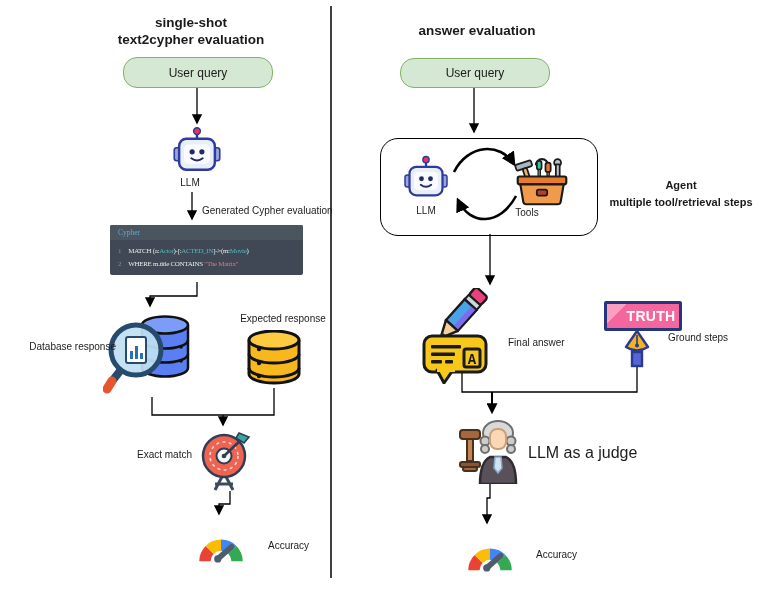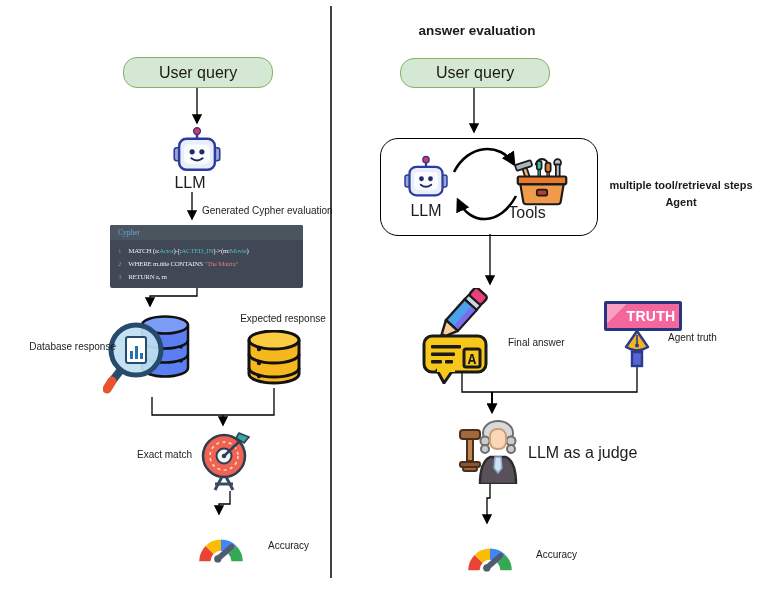--- a/index.html
+++ b/index.html
@@ -1,22 +1,22 @@
 <!DOCTYPE html>
 <html><head>
 <meta charset="utf-8">
 <style>
   html,body{margin:0;padding:0;background:#fff;}
   #stage{position:relative;width:768px;height:592px;background:#ffffff;overflow:hidden;
          font-family:"Liberation Sans",sans-serif;color:#1a1a1a;}
   .abs{position:absolute;}
-  .lbl{position:absolute;font-size:16px;line-height:13px;color:#1c1c1c;white-space:nowrap;}
+  .lbl{position:absolute;font-size:10px;line-height:13px;color:#1c1c1c;white-space:nowrap;}
   .title{position:absolute;font-weight:bold;font-size:13.5px;line-height:17px;text-align:center;}
   .ubox{position:absolute;width:148px;height:28px;background:#d5e8d4;border:1px solid #82b366;
-        border-radius:14px;display:flex;align-items:center;justify-content:center;font-size:16px;}
+        border-radius:14px;display:flex;align-items:center;justify-content:center;font-size:12px;}
   svg{display:block;}
   
   .code{position:absolute;left:110px;top:225px;width:193px;background:#3f4854;border-radius:2px;
         font-family:Liberation Serif, serif;}
   .code-header{background:#4b555f;color:#63a8d8;font-size:7.5px;padding:3px 8px;border-radius:2px 2px 0 0;}
   .code-body{padding:4px 14px 5px 0;}
   .code-line{padding:2.5px 8px;font-size:7px;letter-spacing:-0.3px;white-space:nowrap;color:#e8ebee;}
   .ln{color:#87909a;margin-right:7px;}
   .tok-label{color:#56b6c2;}
   .tok-str{color:#d87a84;}
@@ -76,38 +76,41 @@
 
     <path d="M474,86 V132" fill="none" stroke="#000" stroke-width="1.3" marker-end="url(#arr)"></path>
     <path d="M454,172 C468,144 500,142 514,164" fill="none" stroke="#000" stroke-width="2.6" marker-end="url(#arrBig)"></path>
     <path d="M516,196 C500,226 470,226 458,200" fill="none" stroke="#000" stroke-width="2.6" marker-end="url(#arrBig)"></path>
     <path d="M490,234 V284" fill="none" stroke="#000" stroke-width="1.3" marker-end="url(#arr)"></path>
     <path d="M462,373 L462,392 L637,392 L637,367" fill="none" stroke="#000" stroke-width="1.3"></path>
     <path d="M492,392 V412" fill="none" stroke="#000" stroke-width="2" marker-end="url(#arrBig)"></path>
     <path d="M490,484 V498 H487 V523" fill="none" stroke="#000" stroke-width="1.3" marker-end="url(#arr)"></path>
   </svg>
 
+  <div class="title" style="left:71px;top:14px;width:240px;">
+    <div>single-shot</div>
+    <div>text2cypher evaluation</div>
+  </div>
 
   <div class="ubox" style="left:123px;top:57px;width:148px;height:29px;">
     <span>User query</span>
   </div>
 
   <svg class="abs" style="left:171px;top:125px" width="52" height="52">
       <use href="#robot-sym"></use>
     </svg>
   <div class="lbl" style="left:160px;top:176px;width:60px;text-align:center;">LLM</div>
 
   <div class="lbl" style="left:202px;top:204px;font-size:10px;">Generated Cypher evaluation</div>
 
   <div class="code">
     <div class="code-header">Cypher</div>
     <div class="code-body">
       <div class="code-line"><span class="ln">1</span><span>MATCH (a:</span><span class="tok-label">Actor</span><span>)-[:</span><span class="tok-label">ACTED_IN</span><span>]-&gt;(m:</span><span class="tok-label">Movie</span><span>)</span></div>
       <div class="code-line"><span class="ln">2</span><span>WHERE m.title CONTAINS </span><span class="tok-str">"The Matrix"</span></div>
-      <div class="code-line"><span class="ln">3</span><span>RETURN a, m</span></div>
     </div>
   </div>
 
   <svg class="abs" style="left:103px;top:310px" width="92" height="90" viewBox="0 0 92 90">
     <g>
       <path d="M39,15 V58 a23,8.5 0 0 0 46,0 V15" fill="#5b7ff2" stroke="#111" stroke-width="2.5"></path>
       <path d="M39,30 a23,8.5 0 0 0 46,0" fill="none" stroke="#111" stroke-width="2.5"></path>
       <path d="M39,44 a23,8.5 0 0 0 46,0" fill="none" stroke="#111" stroke-width="2.5"></path>
       <ellipse cx="62" cy="15" rx="23" ry="8.5" fill="#7b9cf7" stroke="#111" stroke-width="2.5"></ellipse>
       <circle cx="78" cy="37" r="1.8" fill="#111"></circle>
@@ -175,22 +178,22 @@
     <rect x="37.8" y="21" width="2.6" height="8" fill="#c98a3a" stroke="#1a1a1a" stroke-width="1.4"></rect>
     <circle cx="50" cy="10" r="4" fill="#b9c2c9" stroke="#1a1a1a" stroke-width="2"></circle>
     <rect x="48" y="12" width="4.4" height="16" fill="#b9c2c9" stroke="#1a1a1a" stroke-width="2"></rect>
     <rect x="4" y="26" width="56" height="9" rx="2" fill="#e87a2e" stroke="#1a1a1a" stroke-width="2.5"></rect>
     <path d="M7,35 L57,35 L53.5,55.5 Q53,58 50,58 L14,58 Q11,58 10.5,55.5 Z" fill="#f09a4b" stroke="#1a1a1a" stroke-width="2.5"></path>
     <rect x="26" y="41" width="12" height="7" rx="2" fill="#b3402a" stroke="#1a1a1a" stroke-width="2"></rect>
   </svg>
   <div class="lbl" style="left:501px;top:206px;width:52px;text-align:center;">Tools</div>
 
   <div class="caption" style="left:597px;top:177px;width:168px;">
+    <div>Agent</div>
     <div>multiple tool/retrieval steps</div>
-    <div>Agent</div>
   </div>
 
   <svg class="abs" style="left:422px;top:288px" width="82" height="96" viewBox="0 0 82 96">
     <g transform="translate(60,4) rotate(42)">
       <rect x="-8" y="0" width="16" height="11" rx="3" fill="#e9417c" stroke="#1a1a1a" stroke-width="2.4"></rect>
       <rect x="-8" y="11" width="16" height="6" fill="#cdd6dd" stroke="#1a1a1a" stroke-width="2"></rect>
       <rect x="-8" y="17" width="16" height="28" fill="#4aa3e9" stroke="#1a1a1a" stroke-width="2.4"></rect>
       <rect x="1.5" y="18" width="5.5" height="26" fill="#7d6cf0"></rect>
       <polygon points="-8,45 8,45 0,62" fill="#f5cf9b" stroke="#1a1a1a" stroke-width="2.4" stroke-linejoin="round"></polygon>
       <polygon points="-2.6,56.5 2.6,56.5 0,62" fill="#2f3640"></polygon>
@@ -209,21 +212,21 @@
 
   <div class="stamp">
     <span>TRUTH</span>
   </div>
   <svg class="abs" style="left:624px;top:330px" width="26" height="38" viewBox="0 0 26 38">
     <path d="M13,1 L24,17 Q13,24 2,17 Z" fill="#f2b41f" stroke="#2b3a8f" stroke-width="2.4" stroke-linejoin="round"></path>
     <line x1="13" y1="5" x2="13" y2="14" stroke="#2b3a8f" stroke-width="1.6"></line>
     <circle cx="13" cy="15.5" r="2" fill="#2b3a8f"></circle>
     <rect x="8" y="22" width="10" height="14" fill="#5565d6" stroke="#2b3a8f" stroke-width="2.4"></rect>
   </svg>
-  <div class="lbl" style="left:668px;top:331px;font-size:10px;">Agent truth</div>
+  <div class="lbl" style="left:668px;top:331px;font-size:10px;">Ground steps</div>
 
   <svg class="abs" style="left:458px;top:418px" width="64" height="66" viewBox="0 0 64 66">
     <g>
       <rect x="2" y="12" width="20" height="9" rx="3" fill="#a5673e" stroke="#4a2f1d" stroke-width="2"></rect>
       <rect x="9" y="21" width="6" height="22" fill="#c08552" stroke="#4a2f1d" stroke-width="2"></rect>
       <rect x="2" y="44" width="20" height="5" rx="2" fill="#8a5532" stroke="#4a2f1d" stroke-width="2"></rect>
       <rect x="5" y="49" width="14" height="4" rx="2" fill="#a5673e" stroke="#4a2f1d" stroke-width="2"></rect>
     </g>
     <ellipse cx="40" cy="15" rx="15" ry="12" fill="#d9d9d9" stroke="#6e6e6e" stroke-width="2"></ellipse>
     <circle cx="27" cy="23" r="4.5" fill="#cccccc" stroke="#6e6e6e" stroke-width="2"></circle>

